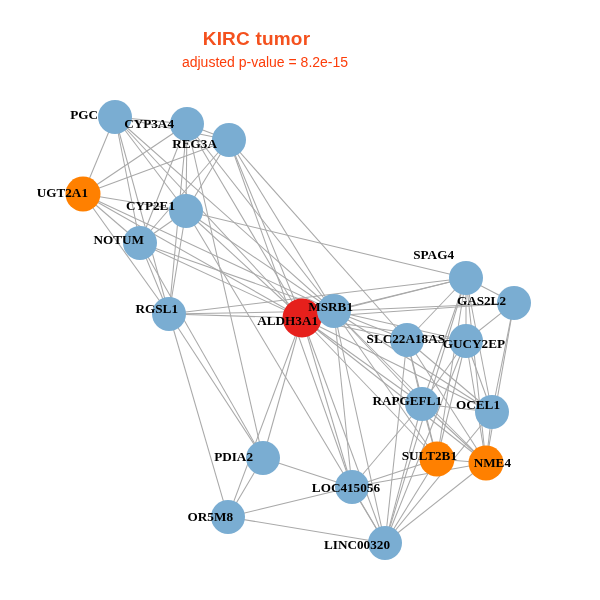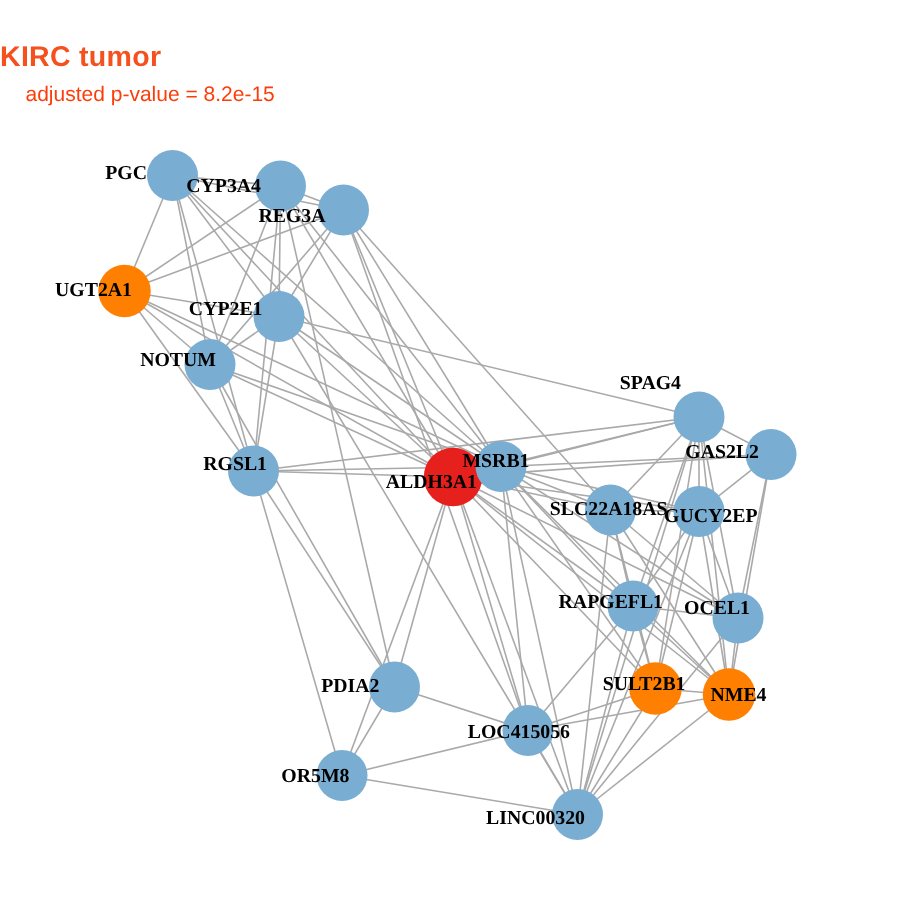--- a/index.html
+++ b/index.html
@@ -13,20 +13,21 @@
     height: 600px;
     background: #ffffff;
     font-family: "Liberation Serif", serif;
     overflow: hidden;
   }
   #title-block {
     position: absolute;
     top: 0;
     left: 0;
     width: 513px;
+    text-align: center;
     padding-top: 28px;
     box-sizing: border-box;
   }
   #graph-title {
     font-family: "Liberation Sans", sans-serif;
     font-weight: bold;
     font-size: 19px;
     color: #f4511e;
     letter-spacing: 0.2px;
     line-height: 22px;

